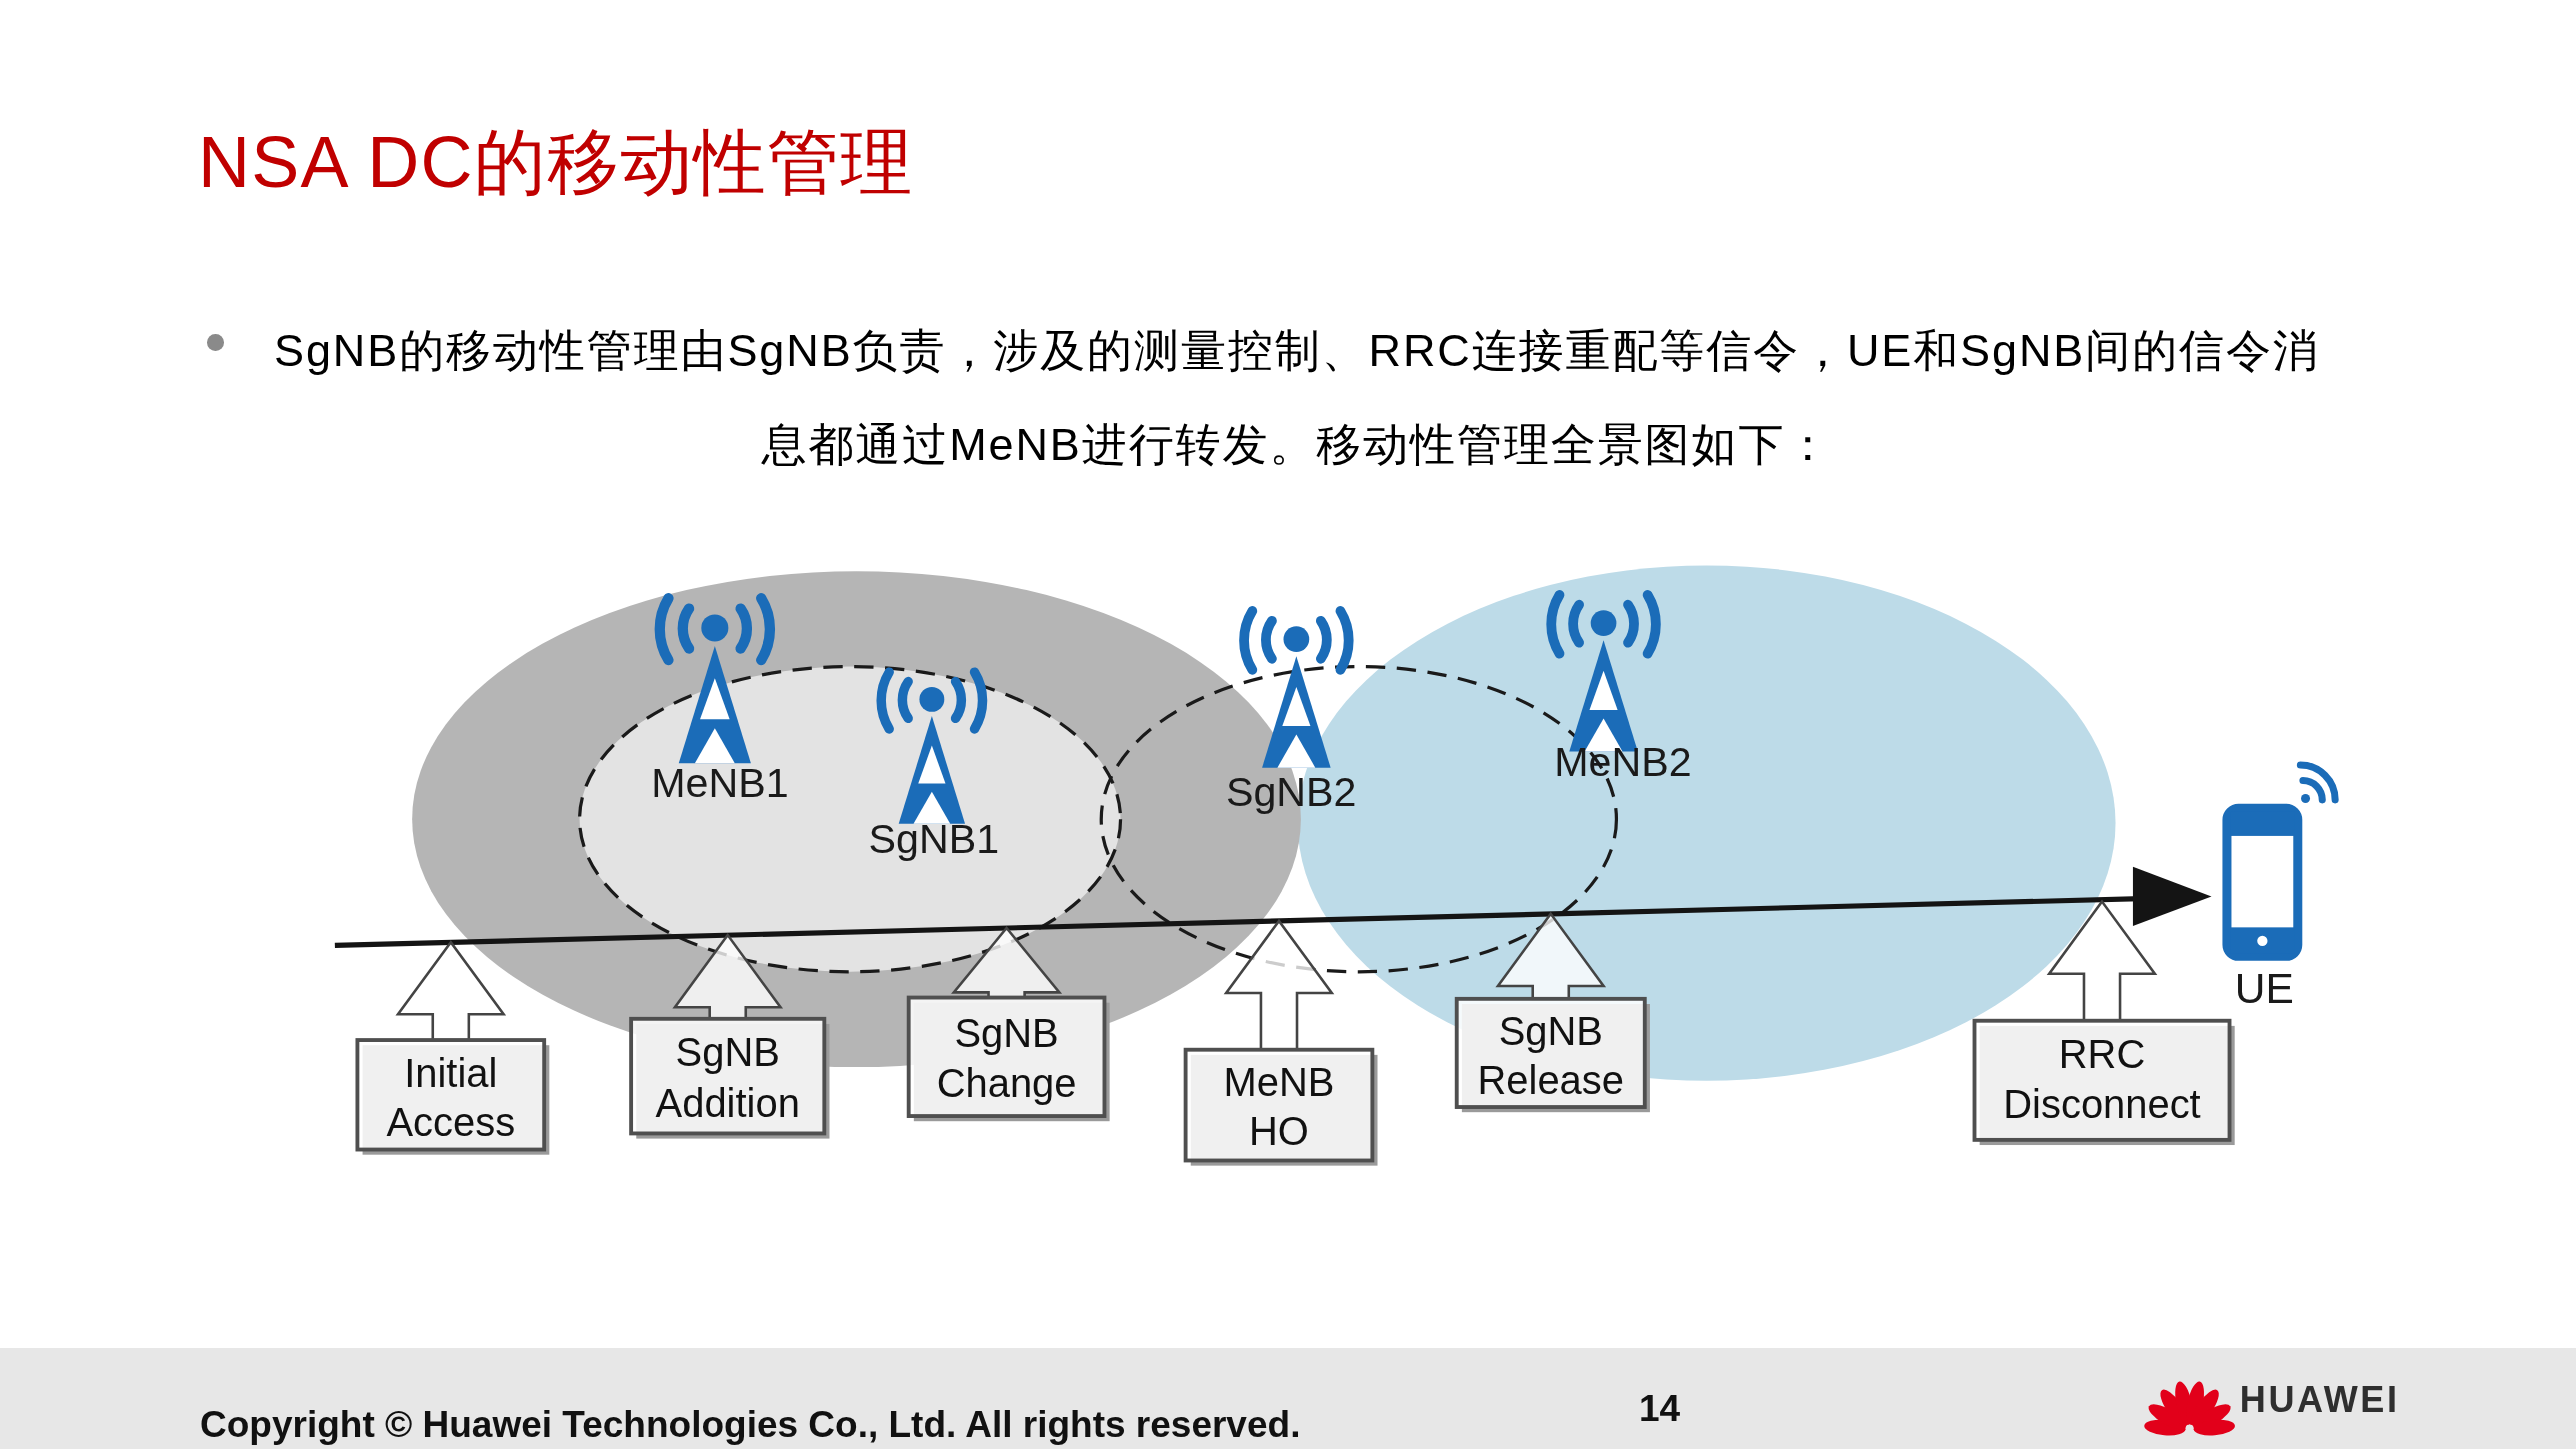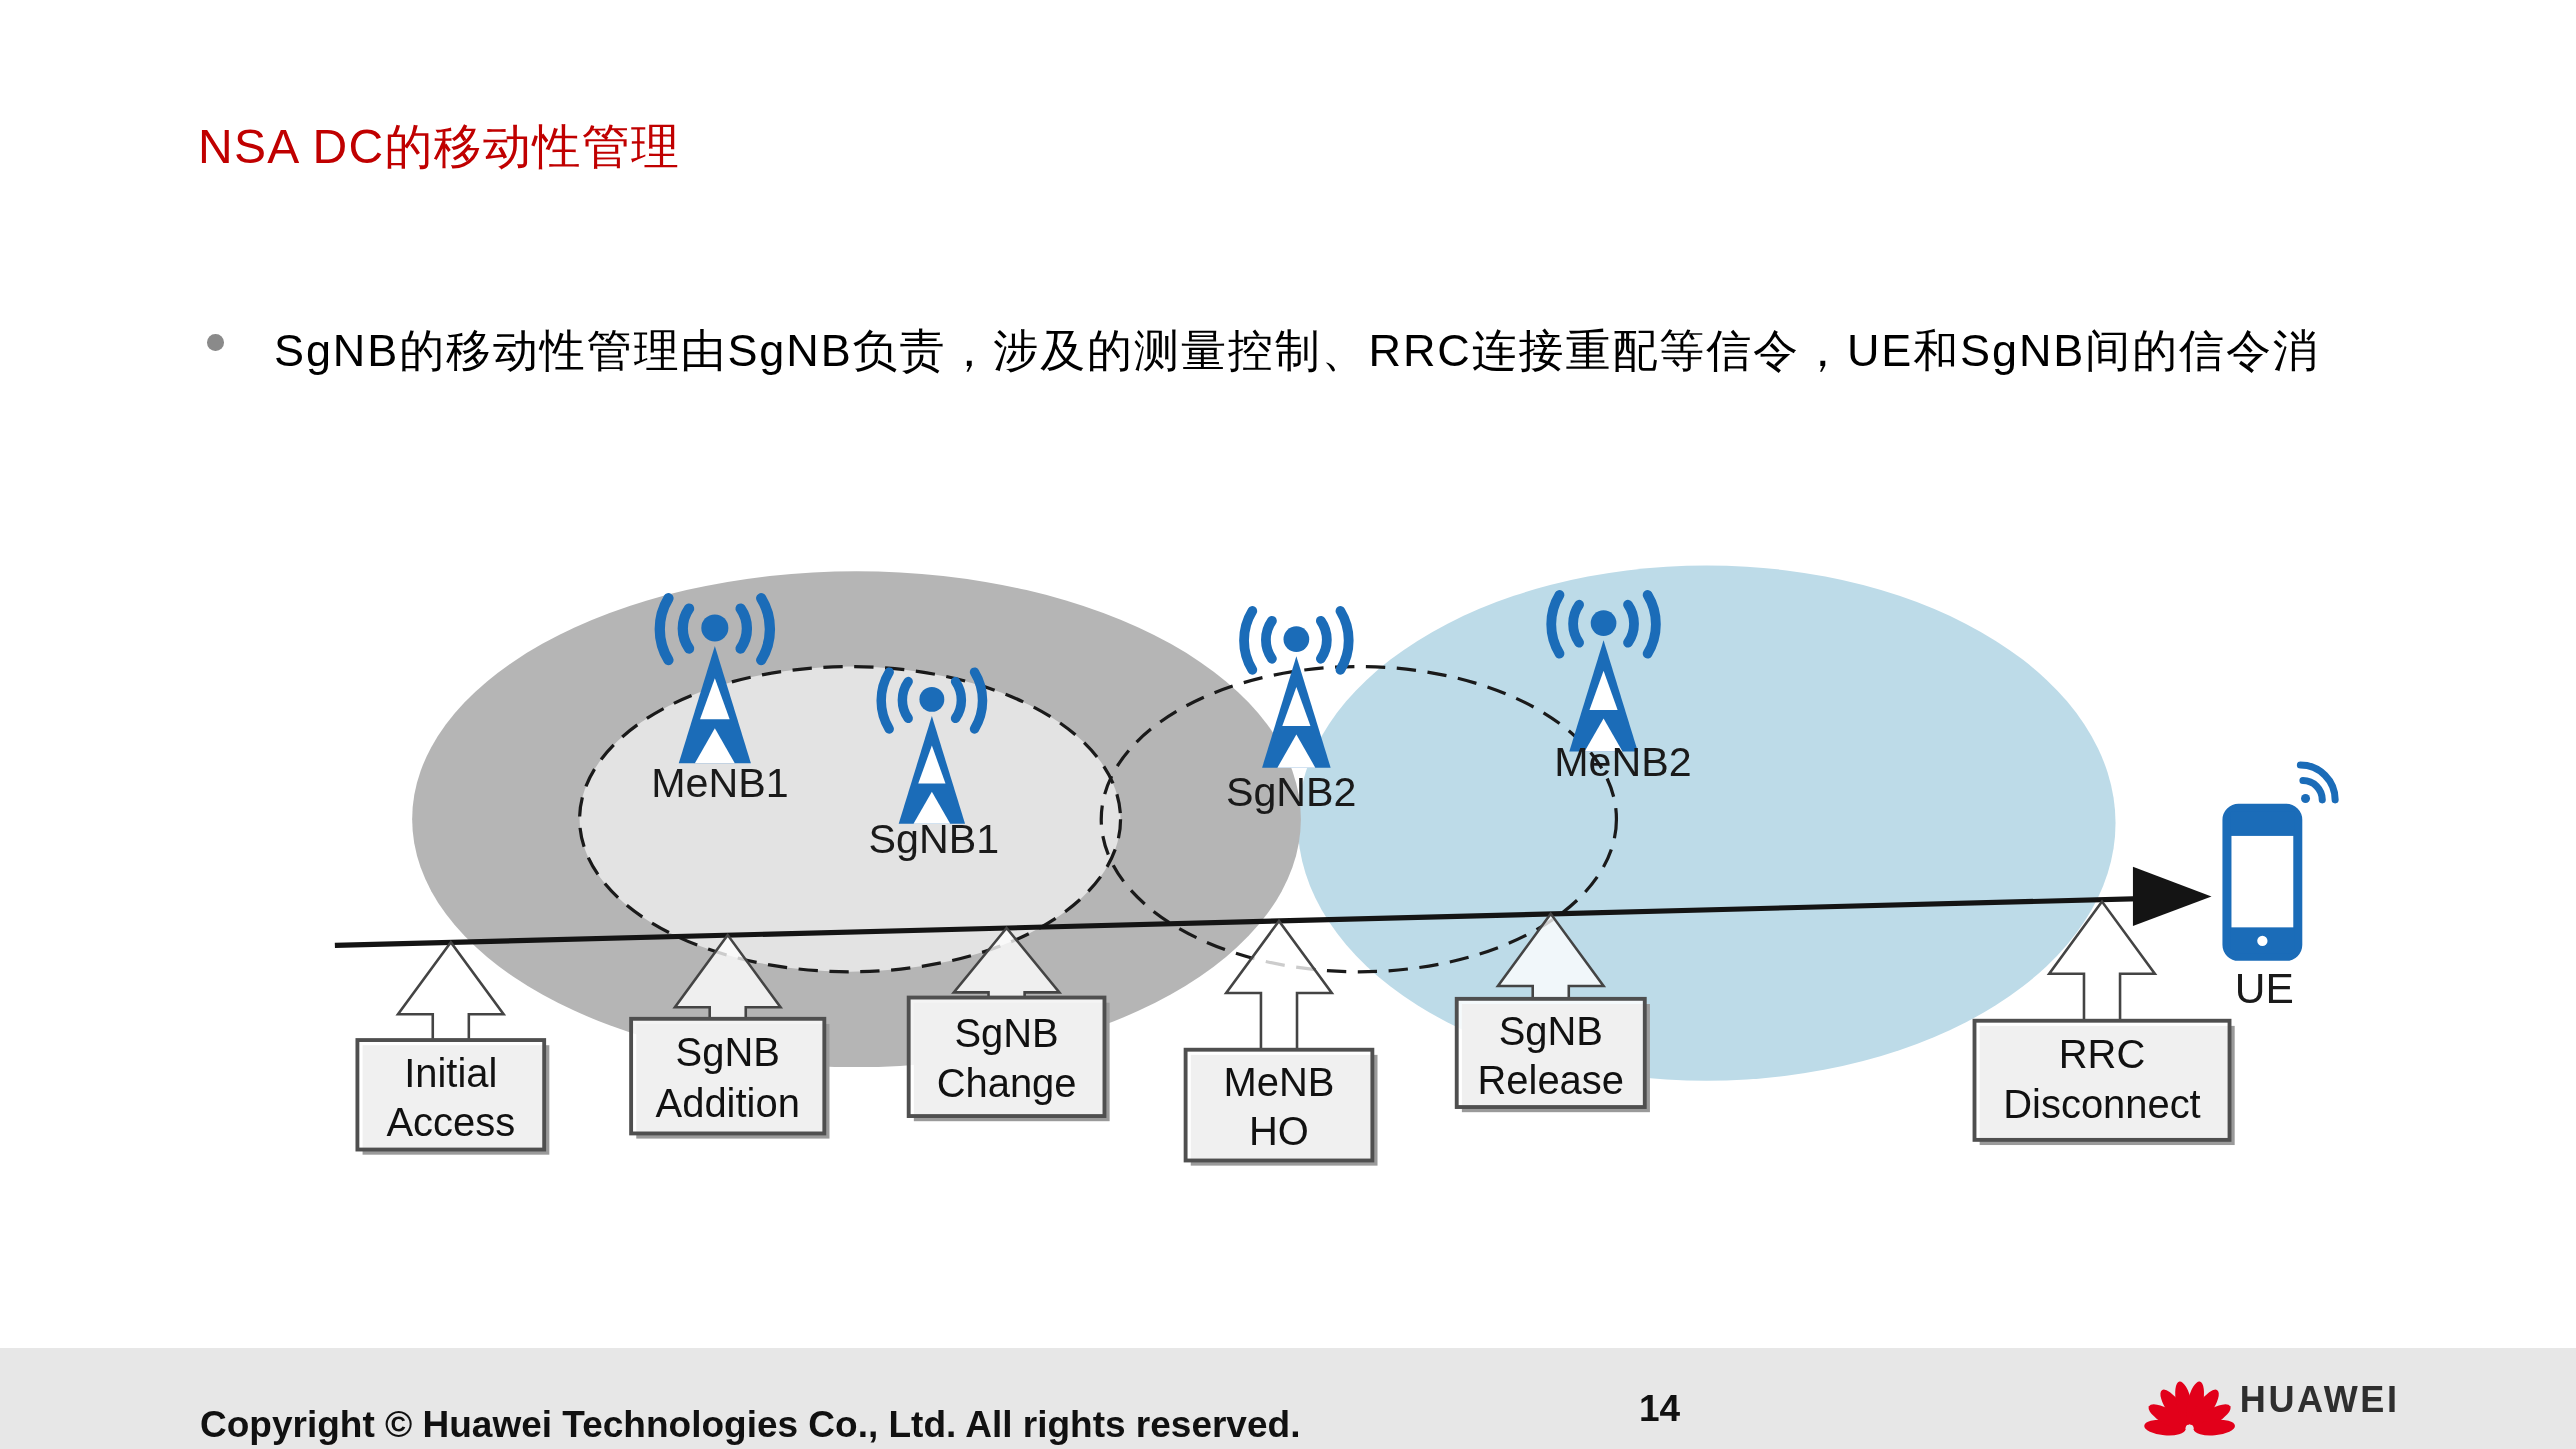--- a/index.html
+++ b/index.html
@@ -2,21 +2,21 @@
 <html style="font-size:10.3px"><head>
 <meta charset="utf-8">
 <style>
   html,body{margin:0;padding:0;background:#ffffff;}
   .slide{
     position:relative;width:2576px;height:1449px;background:#ffffff;
     font-family:"Liberation Sans",sans-serif;overflow:hidden;
   }
   .title{
     position:absolute;left:198px;top:115px;
-    font-size:48px;color:#c00000;letter-spacing:1.3px;white-space:nowrap;
+    font-size:72px;color:#c00000;letter-spacing:1.3px;white-space:nowrap;
   }
   .bullet-dot{
     position:absolute;left:207px;top:334px;width:16.7px;height:16.7px;
     border-radius:50%;background:#8a8a8a;
   }
   .bullet-text{
     position:absolute;left:274px;top:304px;
     font-size:45px;line-height:94px;color:#000;letter-spacing:1.9px;
   }
   .bullet-text div{white-space:nowrap;text-align:center;}
@@ -148,19 +148,20 @@
       </g>
     </g>
     <text x="3478" y="2192" class="logo-text">HUAWEI</text>
   </svg>
 
   <div class="title">NSA DC的移动性管理</div>
 
   <div class="bullet-dot"></div>
   <div class="bullet-text">
     <div>SgNB的移动性管理由SgNB负责，涉及的测量控制、RRC连接重配等信令，UE和SgNB间的信令消</div>
+    <div>息都通过MeNB进行转发。移动性管理全景图如下：</div>
   </div>
 
   <div class="footer-copyright">Copyright © Huawei Technologies Co., Ltd. All rights reserved.</div>
   <div class="footer-page">14</div>
 
 </div>
 
 
 </body></html>

